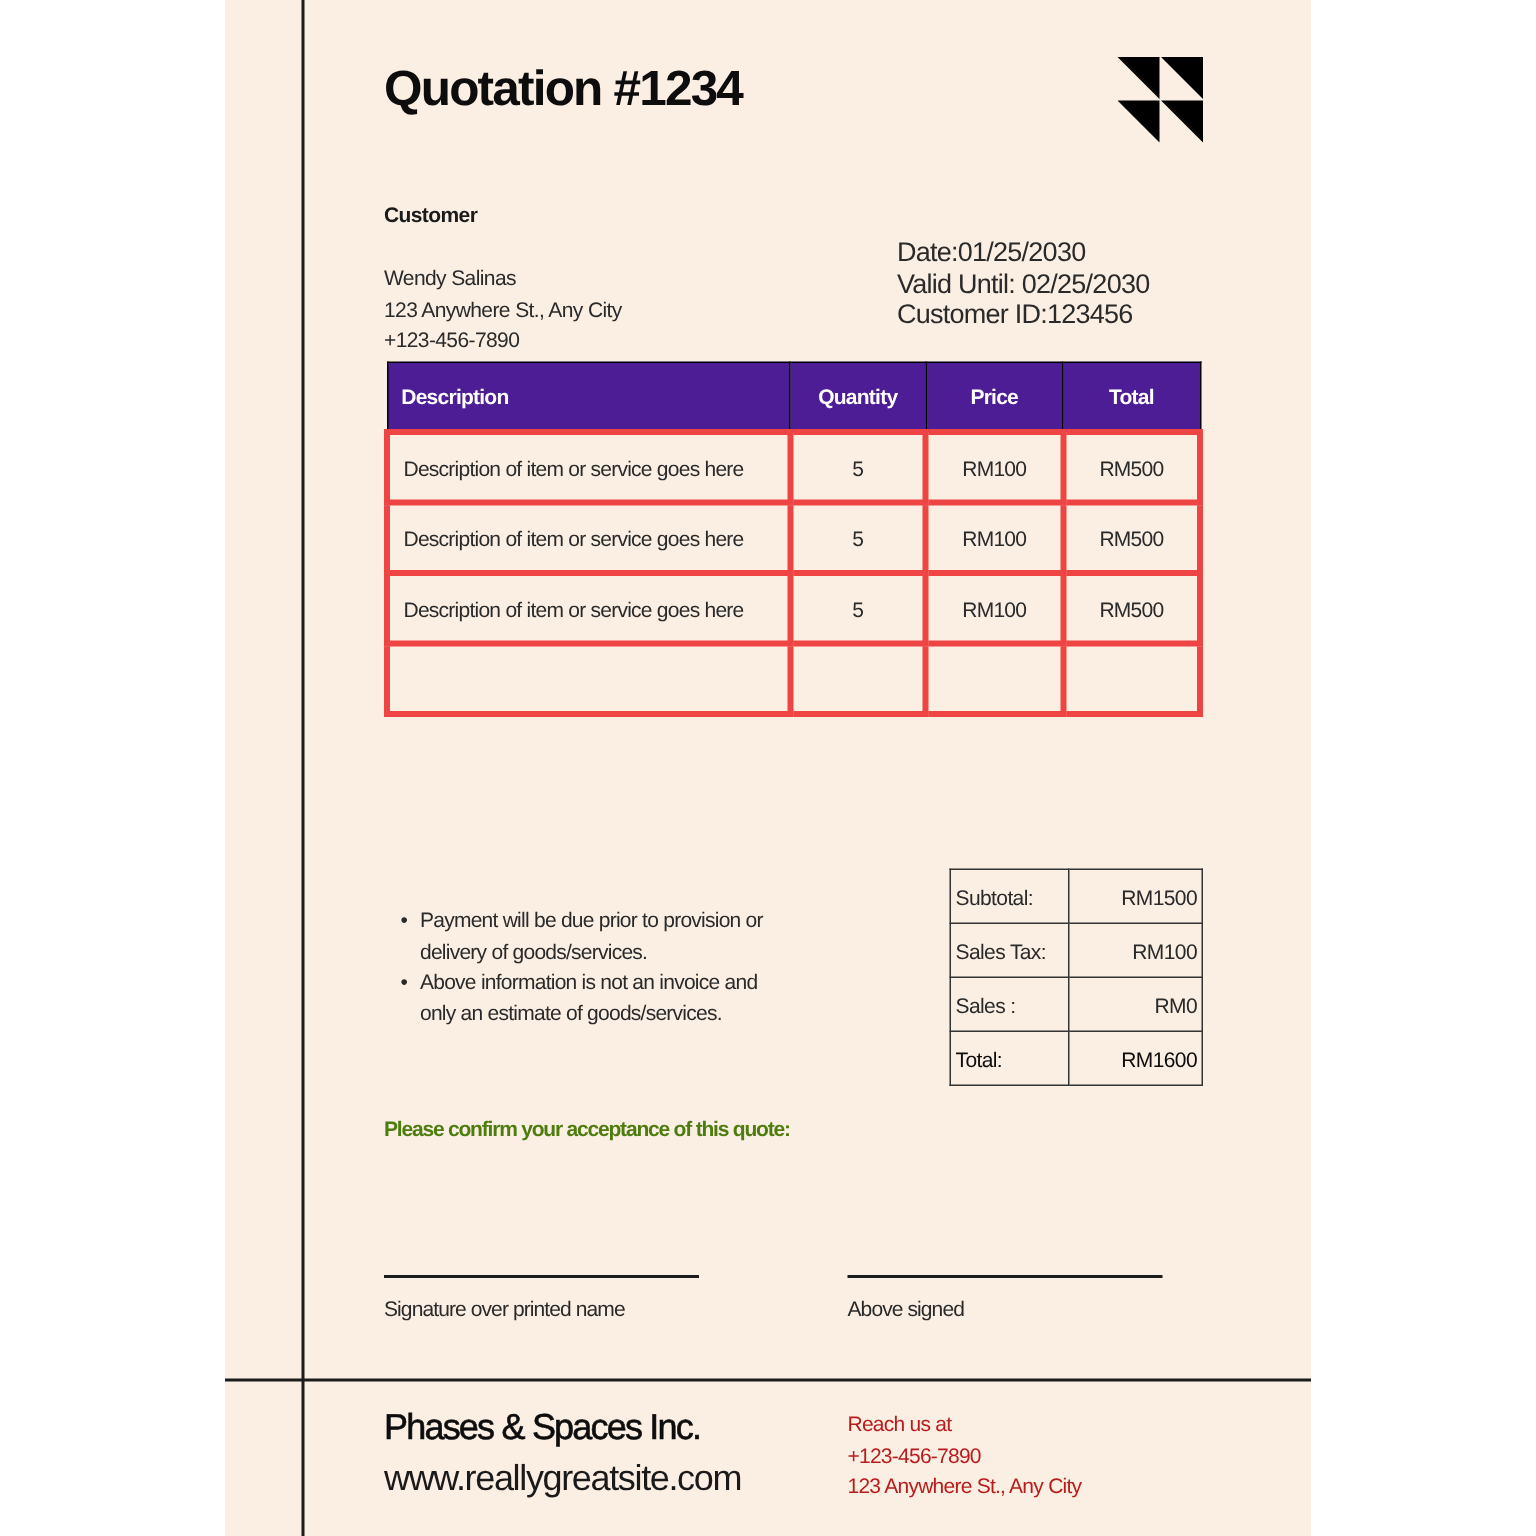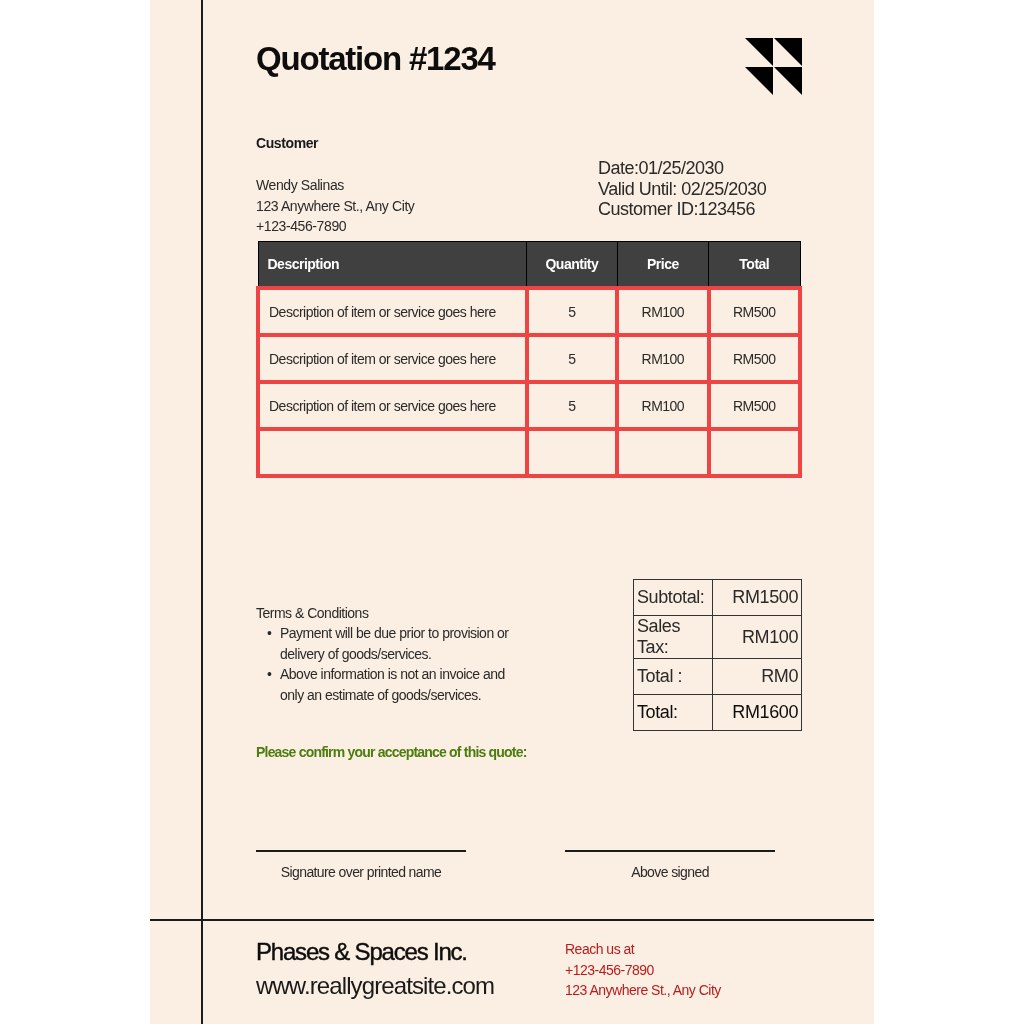--- a/index.html
+++ b/index.html
@@ -15,41 +15,41 @@
     .hline { position: absolute; left: 150px; top: 919px; width: 724px; height: 2px; background: #1c1c1c; }
 
     .title { position: absolute; left: 256px; top: 40px; font-size: 33px; font-weight: 700; letter-spacing: -1.2px; color: #0d0d0d; }
     .logo { position: absolute; left: 745px; top: 38px; width: 57px; height: 57px; }
 
     .cust-label { position: absolute; left: 256px; top: 135px; font-size: 14px; font-weight: 700; letter-spacing: -0.4px; }
     .cust-lines { position: absolute; left: 256px; top: 158px; font-size: 14px; line-height: 20.5px; letter-spacing: -0.4px; color: #2a2a2a; margin-top: 17px; }
     .meta-lines { position: absolute; left: 598px; top: 158px; font-size: 18px; line-height: 20.5px; letter-spacing: -0.5px; color: #2a2a2a; }
 
     table.items { position: absolute; left: 256px; top: 241px; width: 546px; border-collapse: collapse; font-size: 14px; }
-    table.items th { background: #404040; color: #fff; height: 44px; font-weight: 700; letter-spacing: -0.5px; border: 1px solid #000; padding: 0; }
+    table.items th { background: #4c1d95; color: #fff; height: 44px; font-weight: 700; letter-spacing: -0.5px; border: 1px solid #000; padding: 0; }
     table.items td { height: 43px; border: 4px solid #ef4444; text-align: center; letter-spacing: -0.5px; color: #2a2a2a; padding: 0; }
     table.items th.desc, table.items td.desc { text-align: left; padding-left: 9px; }
     col.c-desc { width: 271px; } col.c-qty { width: 91px; } col.c-price { width: 92px; } col.c-total { width: 92px; }
 
-    table.totals { position: absolute; left: 633px; top: 579px; width: 169px; border-collapse: collapse; font-size: 18px; padding-left: 12px; }
+    table.totals { position: absolute; left: 633px; top: 579px; width: 169px; border-collapse: collapse; font-size: 14px; padding-left: 12px; }
     table.totals td { height: 35px; border: 1px solid #333; padding: 0 3px; letter-spacing: -0.4px; color: #2a2a2a; }
     table.totals td.lbl { width: 72px; }
     table.totals td.val { text-align: right; }
     table.totals tr.grand td { font-weight: 400; color: #0d0d0d; }
 
     .terms { position: absolute; left: 256px; top: 603px; font-size: 14px; letter-spacing: -0.5px; color: #2a2a2a; }
     .terms-title { line-height: 20px; }
     .terms ul { margin: 0; padding: 0; list-style: none; }
     .terms li { position: relative; padding-left: 24px; width: 250px; line-height: 20.5px; }
     .terms li::before { content: "\2022"; position: absolute; left: 11px; top: 0; }
 
     .confirm { position: absolute; left: 256px; top: 744px; font-size: 14px; font-weight: 700; letter-spacing: -0.8px; color: #4d7c0f; }
 
     .sig-line { position: absolute; top: 850px; height: 2px; background: #1c1c1c; width: 210px; }
-    .sig-label { position: absolute; top: 864px; font-size: 14px; letter-spacing: -0.6px; color: #2a2a2a; text-align: center; width: 210px; }
+    .sig-label { position: absolute; top: 864px; font-size: 14px; letter-spacing: -0.6px; color: #2a2a2a; width: 210px; }
 
     .company { position: absolute; left: 256px; top: 938px; font-size: 24px; font-weight: 400; letter-spacing: -1.2px; color: #0d0d0d; -webkit-text-stroke: 0.4px #0d0d0d; }
     .website { position: absolute; left: 256px; top: 972px; font-size: 24px; letter-spacing: -0.9px; color: #1a1a1a; }
     .reach { position: absolute; left: 565px; top: 939px; font-size: 14px; line-height: 20.5px; letter-spacing: -0.5px; color: #b91c1c; }
   </style>
 </head>
 <body>
 
 <div class="page"></div>
 <div class="vline"></div>
@@ -115,39 +115,38 @@
     <tr>
       <td class="desc"></td>
       <td></td>
       <td></td>
       <td></td>
     </tr>
   </tbody>
 </table>
 
 <div class="terms">
-  <div class="terms-title">Terms &amp; Conditions</div>
   <ul>
     <li>Payment will be due prior to provision or delivery of goods/services.</li>
     <li>Above information is not an invoice and only an estimate of goods/services.</li>
   </ul>
 </div>
 
 <table class="totals">
   <tbody>
       <tr>
     <td class="lbl">Subtotal:</td>
     <td class="val">RM1500</td>
   </tr>
   <tr>
     <td class="lbl">Sales Tax:</td>
     <td class="val">RM100</td>
   </tr>
   <tr>
-    <td class="lbl">Total :</td>
+    <td class="lbl">Sales :</td>
     <td class="val">RM0</td>
   </tr>
   <tr class="grand">
     <td class="lbl">Total:</td>
     <td class="val">RM1600</td>
   </tr>
 </tbody>
   </table>
 
 <div class="confirm">Please confirm your acceptance of this quote:</div>

